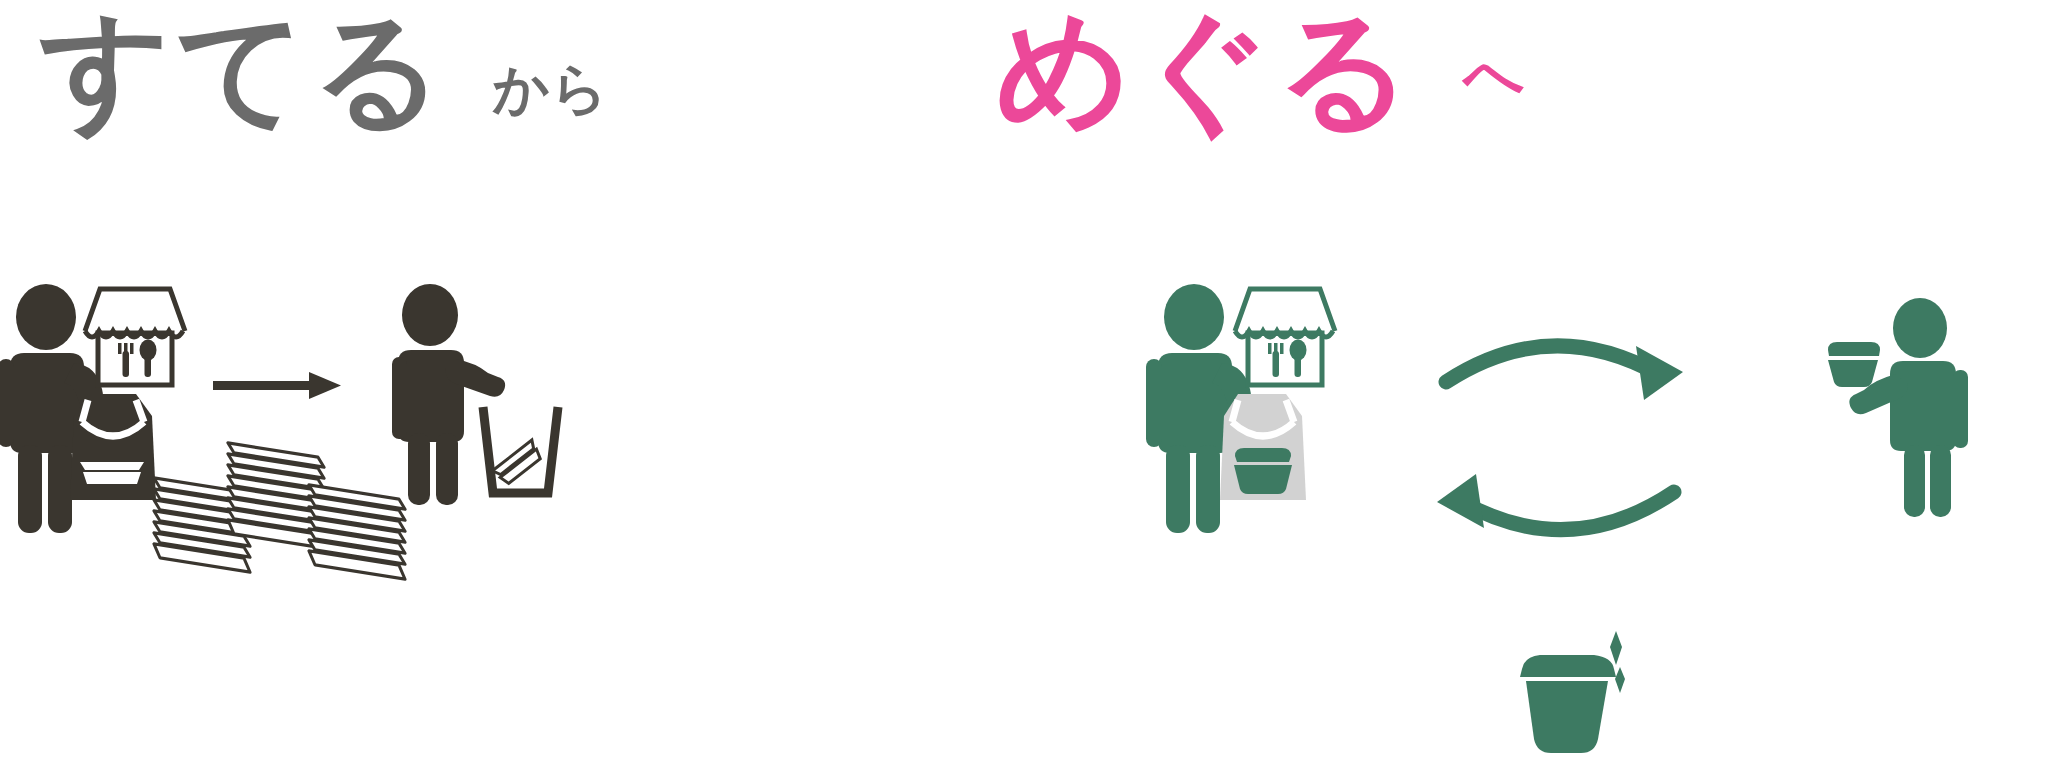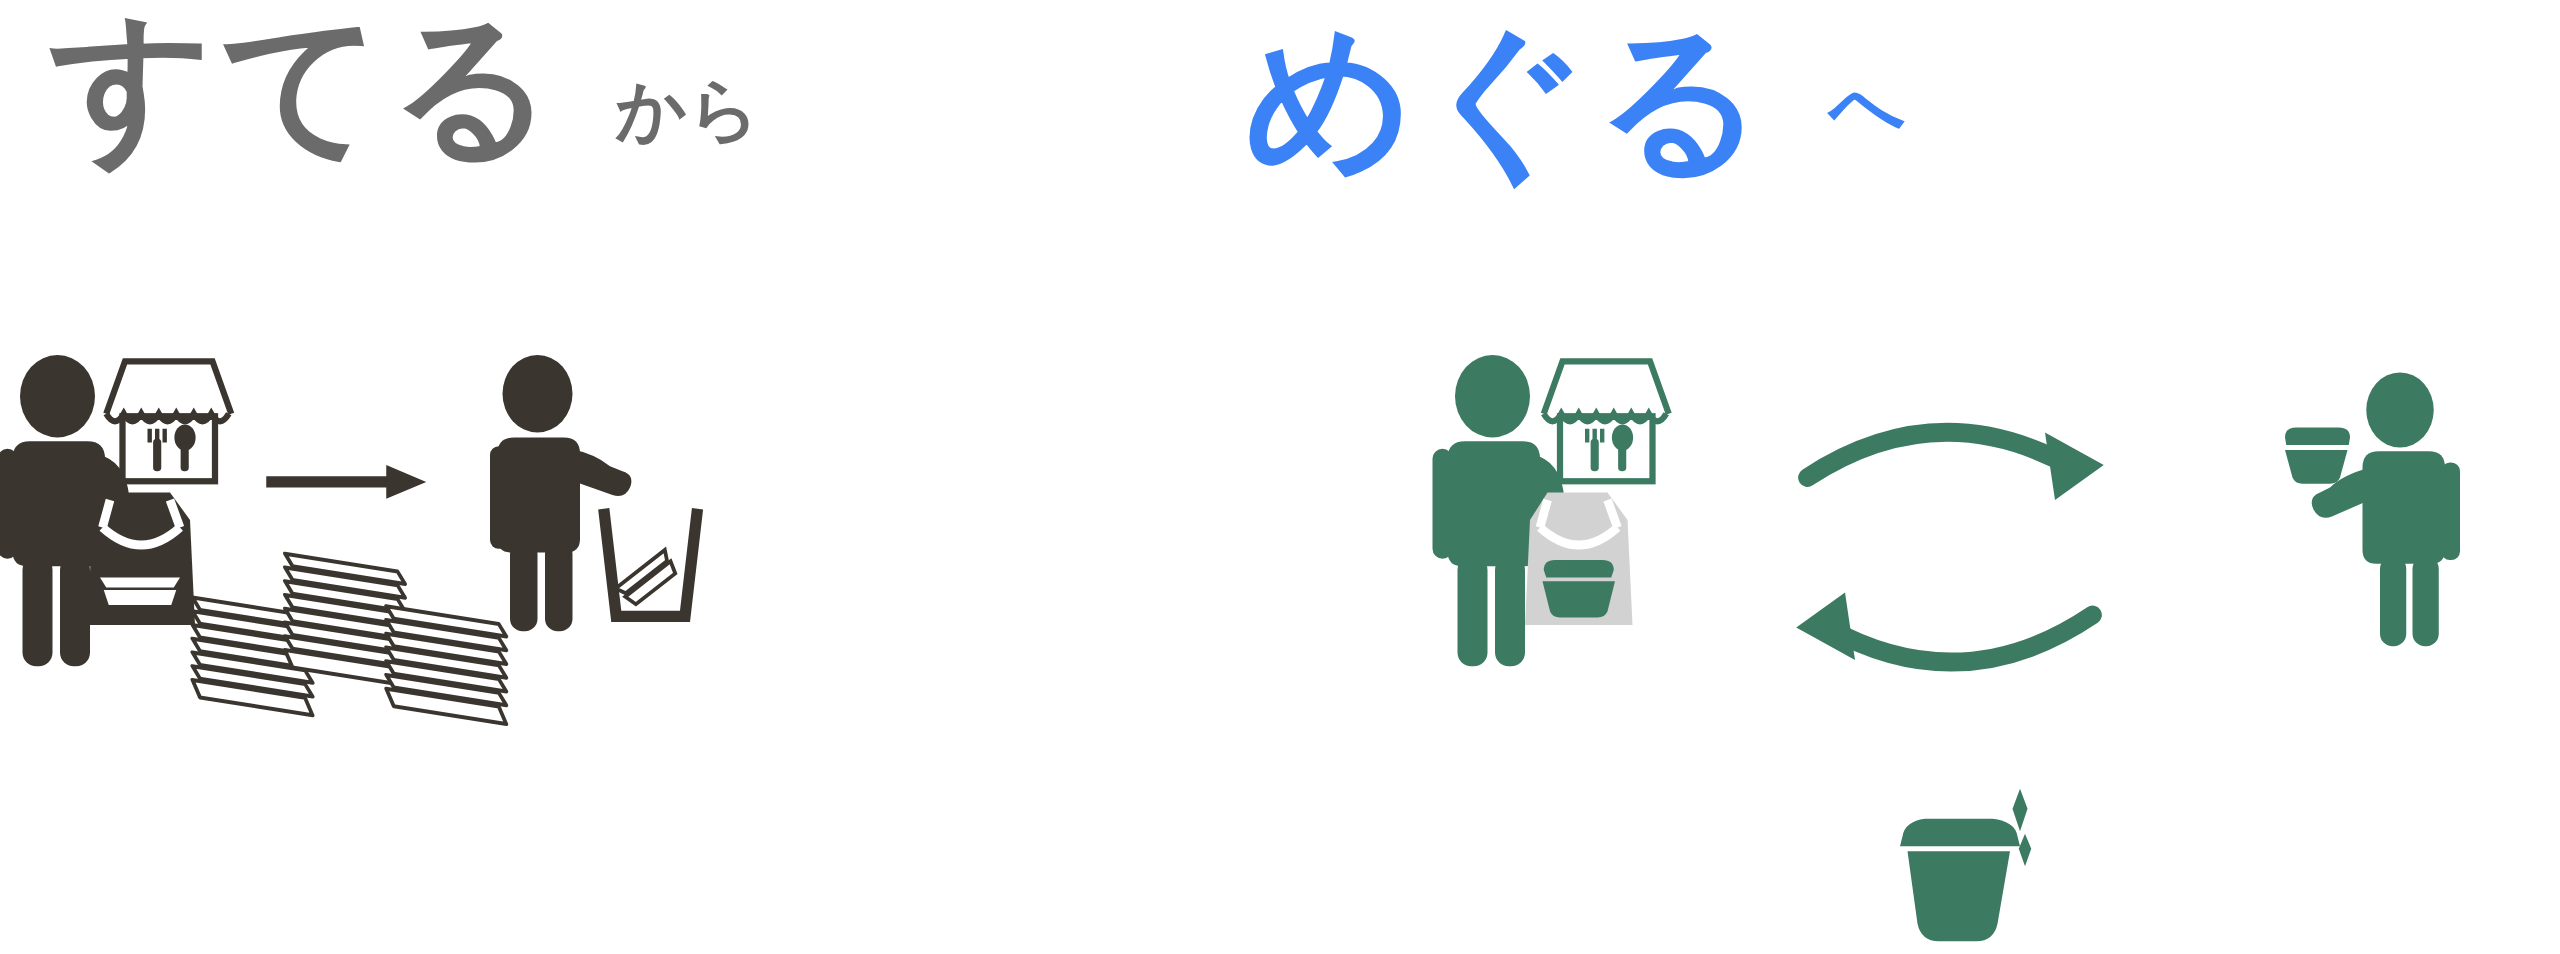--- a/index.html
+++ b/index.html
@@ -31,23 +31,23 @@
   }
   #heading-left .particle{
     font-size:56px;
     letter-spacing:.02em;
     margin-left:44px;
     vertical-align:baseline;
     position:relative;
     top:-6px;
   }
   #heading-right{
-    left:996px; top:14px;
+    left:996px; top:4px;
     font-size:132px;
-    color:#3b82f6;
+    color:#ec4899;
   }
   #heading-right .particle{
     font-size:60px;
     margin-left:46px;
     position:relative;
     top:-20px;
   }
   
   .scene{position:absolute;top:0;left:0;width:2048px;height:763px;}
   .node{position:absolute;}

